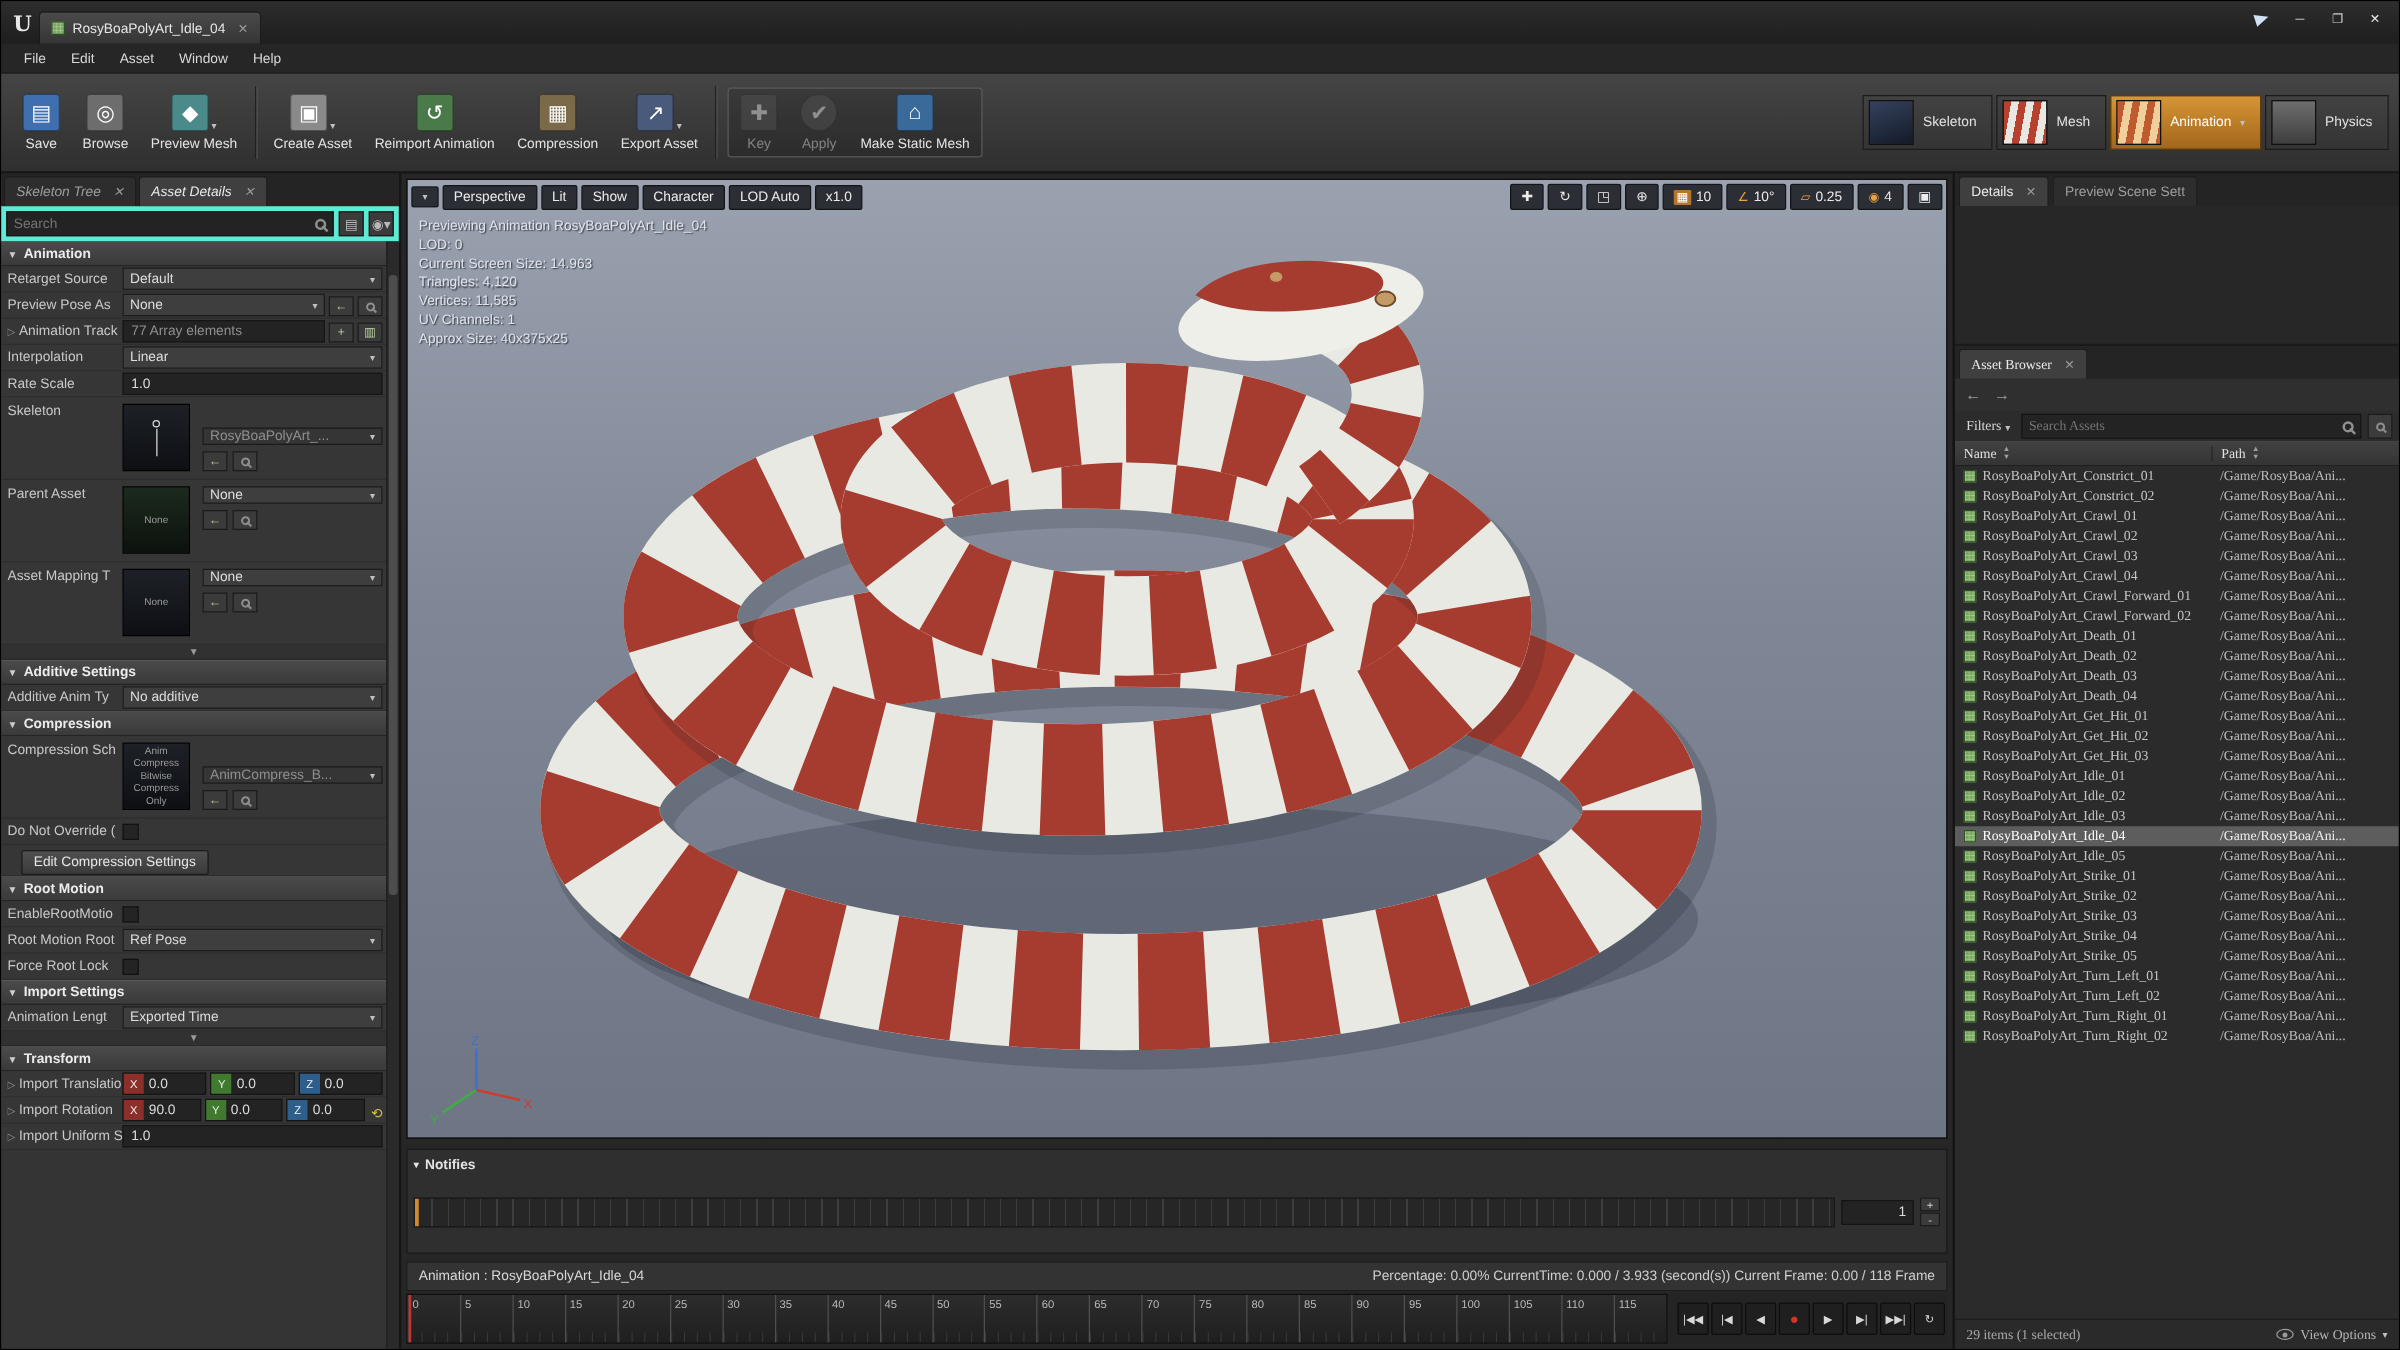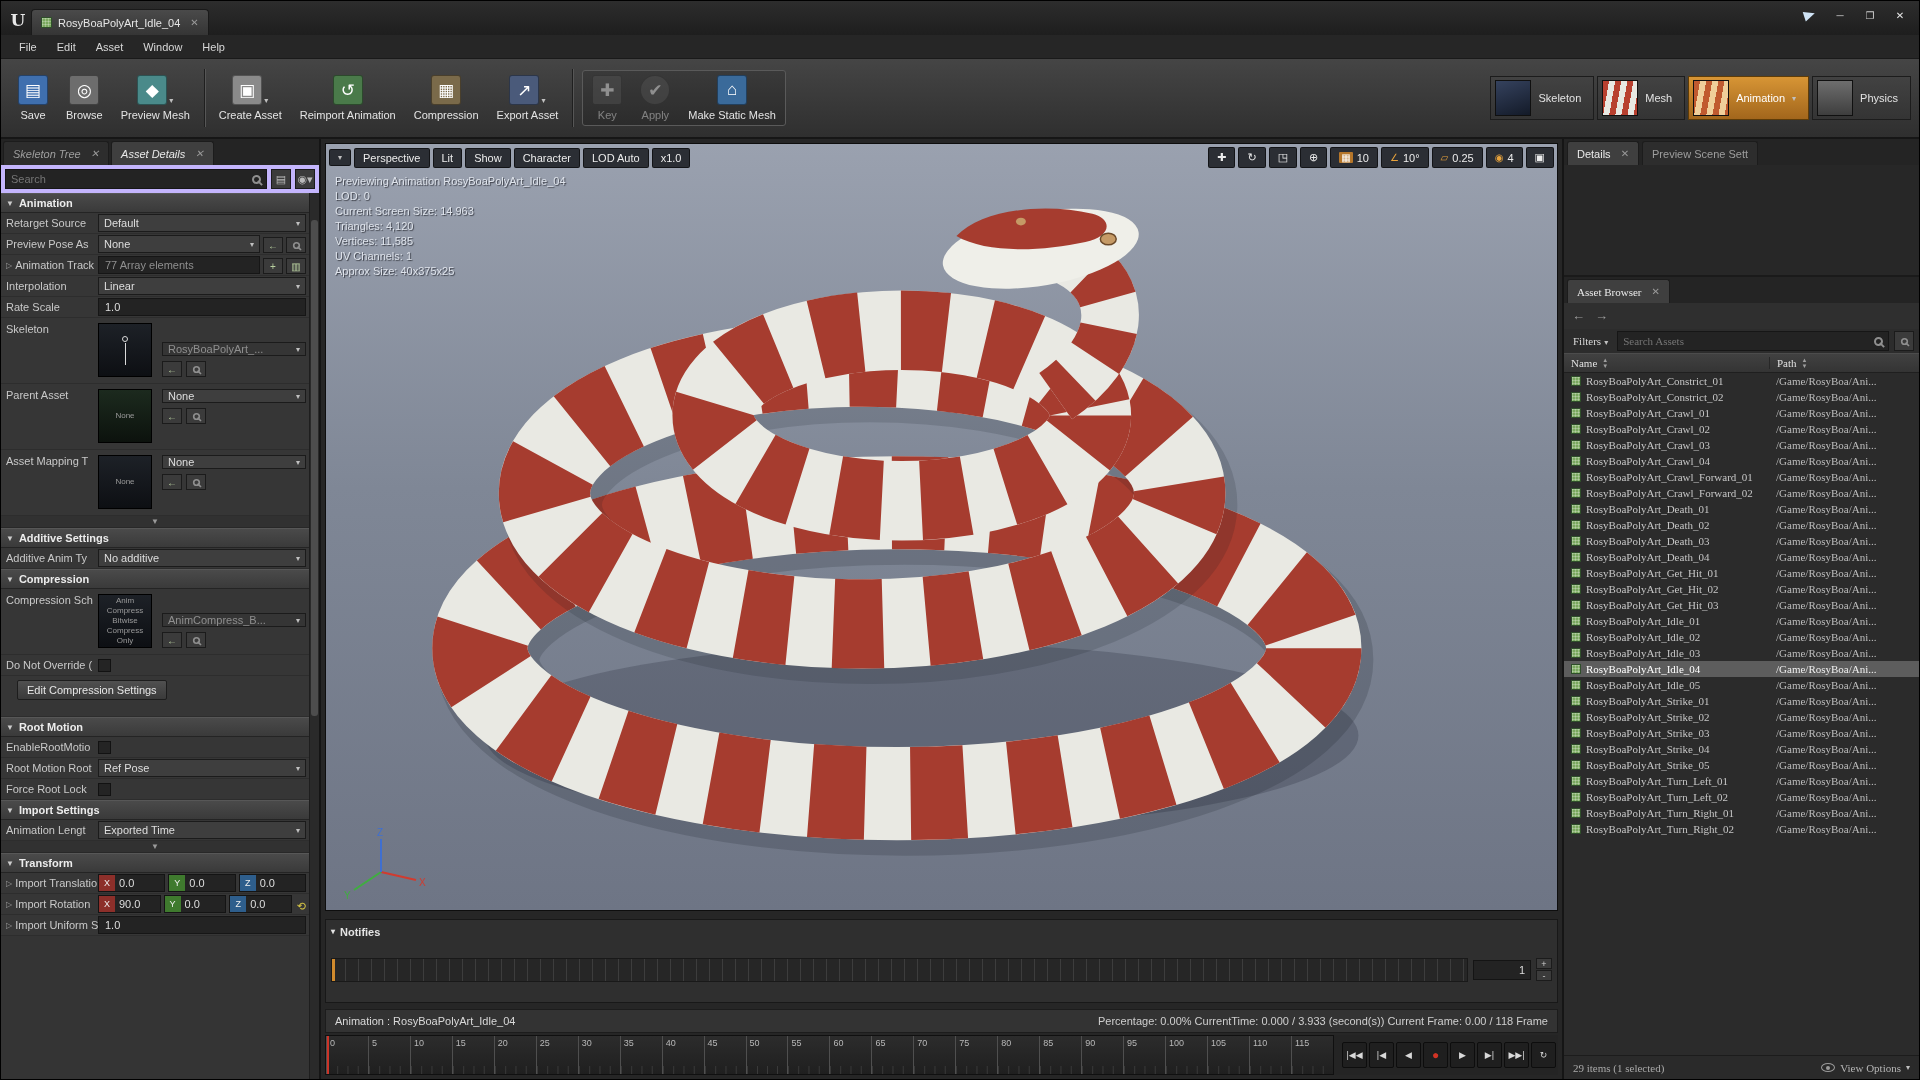--- a/index.html
+++ b/index.html
@@ -42,21 +42,21 @@
   .th-physics { background:linear-gradient(#6e6e6e,#3e3e3e); }
 
   
   .main { flex:1; display:flex; min-height:0; background:#1a1a1a; }
 
   
   .left { width:320px; flex:none; display:flex; flex-direction:column; background:#343434; border-right:2px solid #151515; position:relative; }
   .panel-tabs { height:26px; background:#242424; display:flex; align-items:flex-end; gap:2px; padding:0 2px; flex:none;font-style:italic; }
   .ptab { display:flex; align-items:center; gap:6px; height:24px; padding:0 9px; background:#2d2d2d; color:#9e9e9e; border:1px solid #1c1c1c; border-bottom:none; border-radius:3px 3px 0 0; }
   .ptab.active { background:#3f3f3f; color:#eaeaea; }
-  .search-row { display:flex; align-items:center; gap:4px; padding:4px; flex:none; background:#c4b5fd; }
+  .search-row { display:flex; align-items:center; gap:4px; padding:4px; flex:none; background:#5eead4; }
   .search-box { flex:1; display:flex; align-items:center; gap:5px; background:#232323; border:1px solid #161616; height:20px; padding:0 5px; }
   .search-box input { background:transparent; border:none; outline:none; color:#cfcfcf; font-family:inherit; font-size:11px; width:100%; }
   .mag { width:9px; height:9px; border:2px solid #8f8f8f; border-radius:50%; position:relative; flex:none; }
   .mag::after { content:""; position:absolute; width:6px; height:2px; background:#8f8f8f; transform:rotate(45deg); right:-4px; bottom:-2px; }
   .sq-btn { width:20px; height:20px; background:#3b3b3b; border:1px solid #1b1b1b; display:flex; align-items:center; justify-content:center; color:#b9b9b9; font-size:11px; flex:none; }
   .props { flex:1; overflow:hidden; position:relative; padding-right:10px; }
   .lscroll { position:absolute; right:0; top:0; bottom:0; width:10px; background:#2a2a2a; border-left:1px solid #1e1e1e; }
   .lthumb { position:absolute; left:1px; right:1px; top:3%; height:56%; background:#4d4d4d; border-radius:3px; }
   .section-h { height:20px; background:linear-gradient(#4a4a4a,#3a3a3a); border-top:1px solid #575757; border-bottom:1px solid #242424; display:flex; align-items:center; gap:5px; padding:0 5px; color:#ececec; font-weight:bold; }
   .section-h .arr { font-size:8px; color:#cccccc; }
@@ -426,21 +426,21 @@
               </div>
             </div>
           </div>
         </div>
         <div class="prow">
           <span class="plabel">Do Not Override (</span>
           <div class="pval">
               <span class="chk"></span>
             </div>
         </div>
-        <div class="prow" style="padding:4px 3px 16px 16px">
+        <div class="prow" style="padding:4px 3px 0 16px">
           <span class="btn">Edit Compression Settings</span>
         </div>
 
         <div class="section-h">
             <span class="arr">▼</span>
             <span>Root Motion</span>
           </div>
         <div class="prow">
           <span class="plabel">EnableRootMotio</span>
           <div class="pval">

